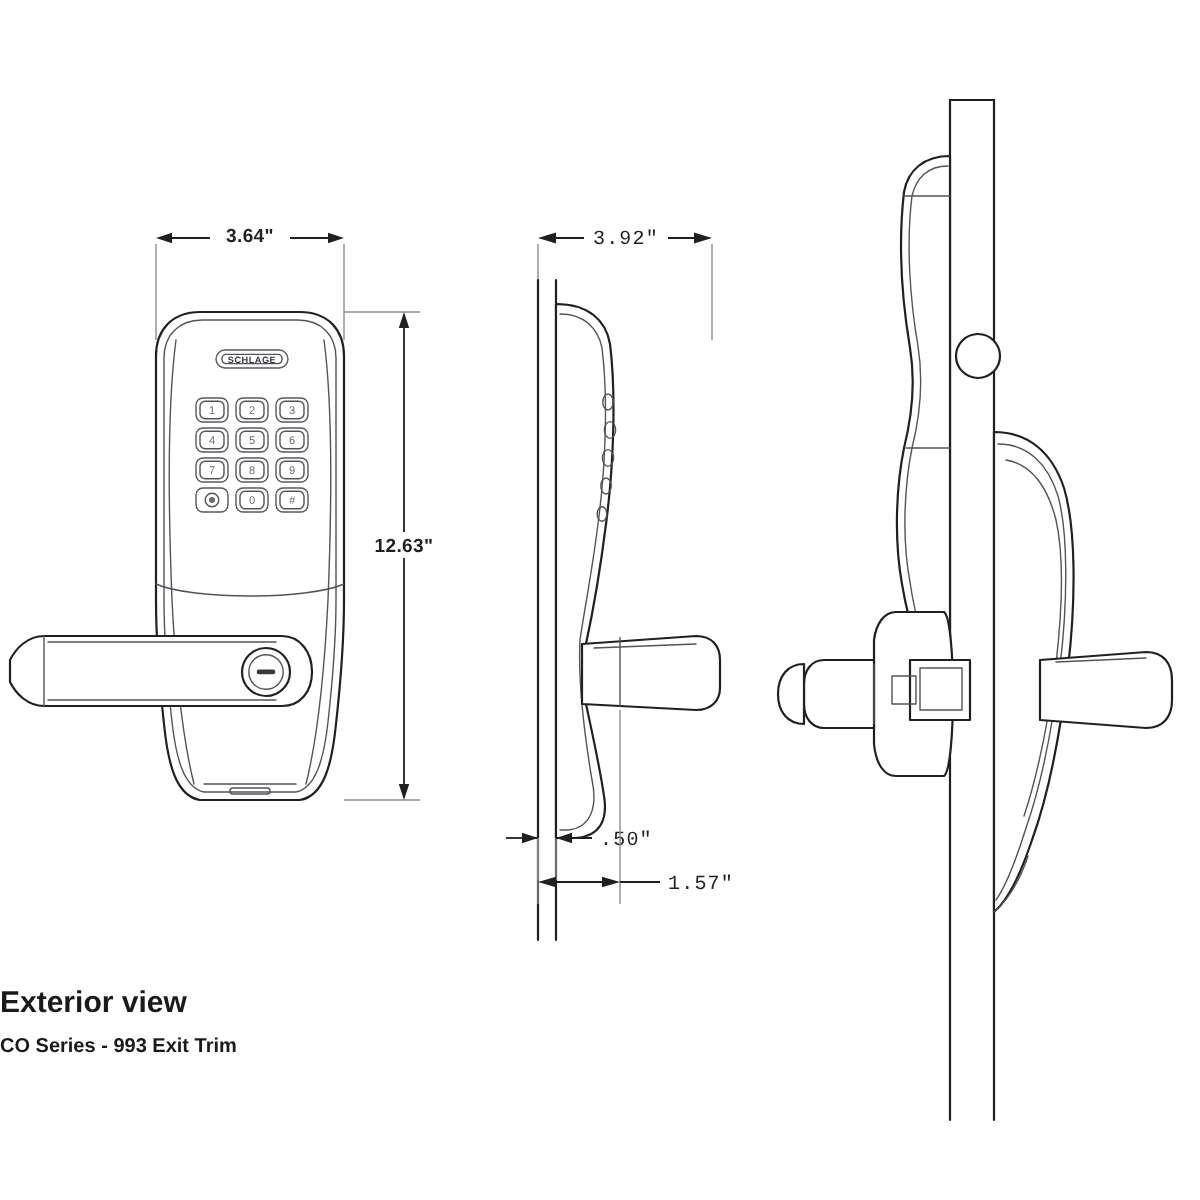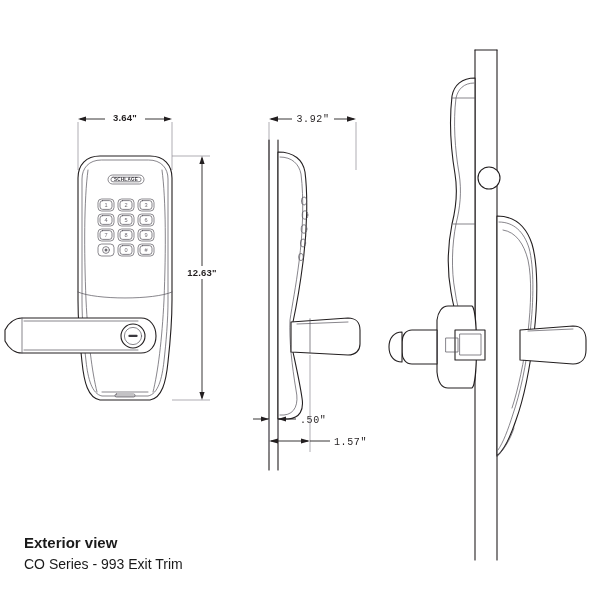--- a/index.html
+++ b/index.html
@@ -397,19 +397,19 @@
                  L 586,350
                  C 586,358 582,364 573,364
                  L 520,360 Z"></path>
         <path class="part-line-thin" d="M 528,331 L 573,329"></path>
       </g>
 
       <path class="part-line-thin" d="M 497,456 C 504,450 510,440 514,428"></path>
     </g>
   </svg>
 
-  <div style="position:absolute; left:24px; top:492px;margin-top:41px;">
+  <div style="position:absolute; left:0; top:492px;">
     <div style="font-size:15px; font-weight:bold; color:#1a1a1a; line-height:20px;">Exterior view</div>
-    <div style="font-size:14px; font-weight:normal; color:#1a1a1a; line-height:19px; margin-top:2px;">CO Series - 993 Exit Trim</div>
+    <div style="font-size:10px; font-weight:bold; color:#1a1a1a; line-height:19px; margin-top:2px;">CO Series - 993 Exit Trim</div>
   </div>
 
 
 </div>
 
 </body></html>

